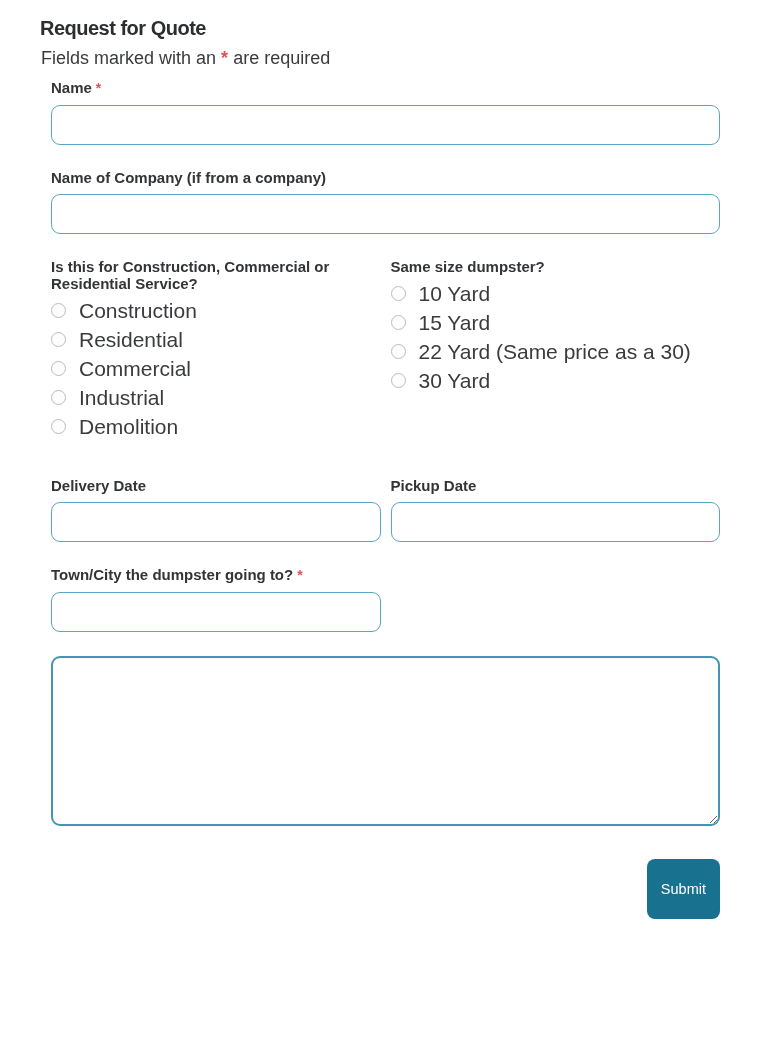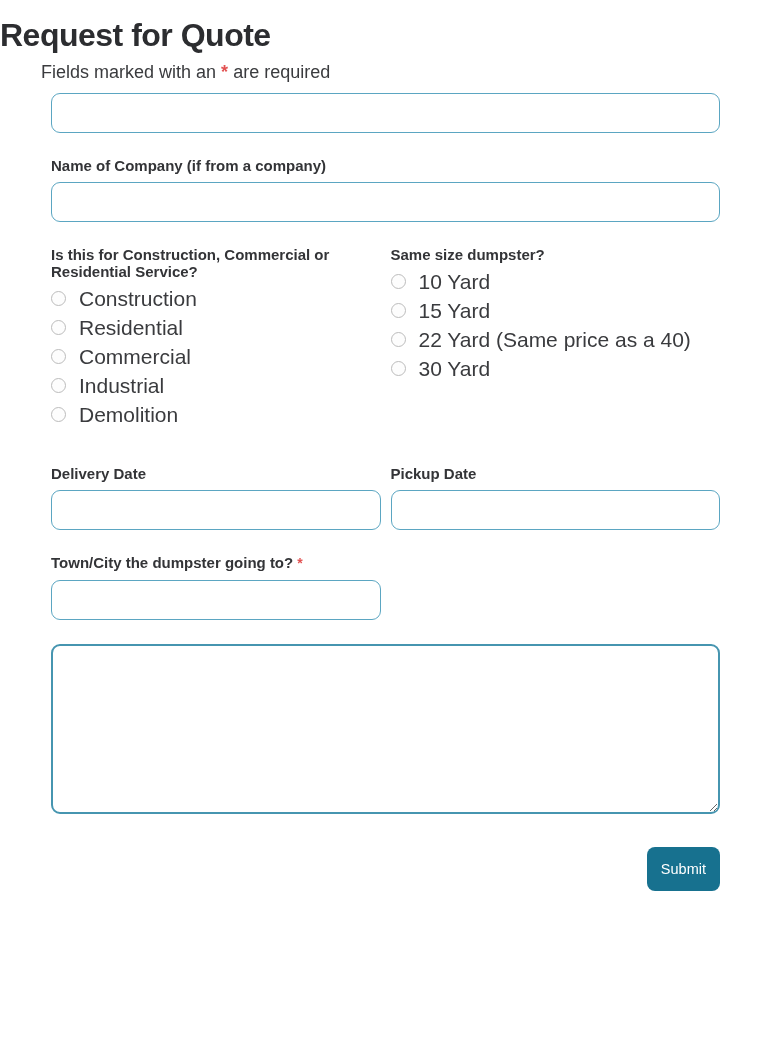--- a/index.html
+++ b/index.html
@@ -6,21 +6,22 @@
   html, body { background: #ffffff; }
   body {
     width: 768px;
     height: 1044px;
     font-family: "Liberation Sans", sans-serif;
     color: #3a3b3e;
     overflow: hidden;
   }
   .page { padding-top: 17px; }
   .page-title {
-    font-size: 32px;
+    margin-left: 40px;
+    font-size: 20px;
     font-weight: 800;
     letter-spacing: -0.5px;
     color: #2c2d30;
     line-height: 1.15;
   }
   .required-note {
     margin: 8px 0 0 41px;
     font-size: 18px;
     color: #3a3b3e;
   }
@@ -89,21 +90,21 @@
     color: #333;
     padding: 8px 12px;
   }
   .submit-row {
     display: flex;
     justify-content: flex-end;
     margin-top: 33px;
   }
   .submit-button {
     min-width: 64px;
-    height: 44px;
+    height: 60px;
     padding: 0 14px;
     background: #17718f;
     color: #ffffff;
     border: none;
     border-radius: 8px;
     font-family: "Liberation Sans", sans-serif;
     font-size: 14.5px;
     cursor: pointer;
   }
 </style>
@@ -112,20 +113,21 @@
 
 <div class="page">
 
   <h1 class="page-title">Request for Quote</h1>
 
   <p class="required-note"><span>Fields marked with an</span> <span class="asterisk">*</span> <span>are required</span></p>
 
   <form class="form">
 
     <div class="field-block">
+      <label class="field-label"><span>Name</span><span class="asterisk">*</span></label>
       <input type="text" class="text-input" value="" style="">
     </div>
 
     <div class="field-block">
       <label class="field-label"><span>Name of Company (if from a company)</span></label>
       <input type="text" class="text-input" value="" style="">
     </div>
 
 
     <div class="row radio-section">
@@ -157,21 +159,21 @@
         <div class="radio-option">
           <span class="radio-circle"></span>
           <span class="radio-text">10 Yard</span>
         </div>
         <div class="radio-option">
           <span class="radio-circle"></span>
           <span class="radio-text">15 Yard</span>
         </div>
         <div class="radio-option">
           <span class="radio-circle"></span>
-          <span class="radio-text">22 Yard (Same price as a 40)</span>
+          <span class="radio-text">22 Yard (Same price as a 30)</span>
         </div>
         <div class="radio-option">
           <span class="radio-circle"></span>
           <span class="radio-text">30 Yard</span>
         </div>
       </div>
     </div>
 
     <div class="spacer-radio-bottom"></div>
 

